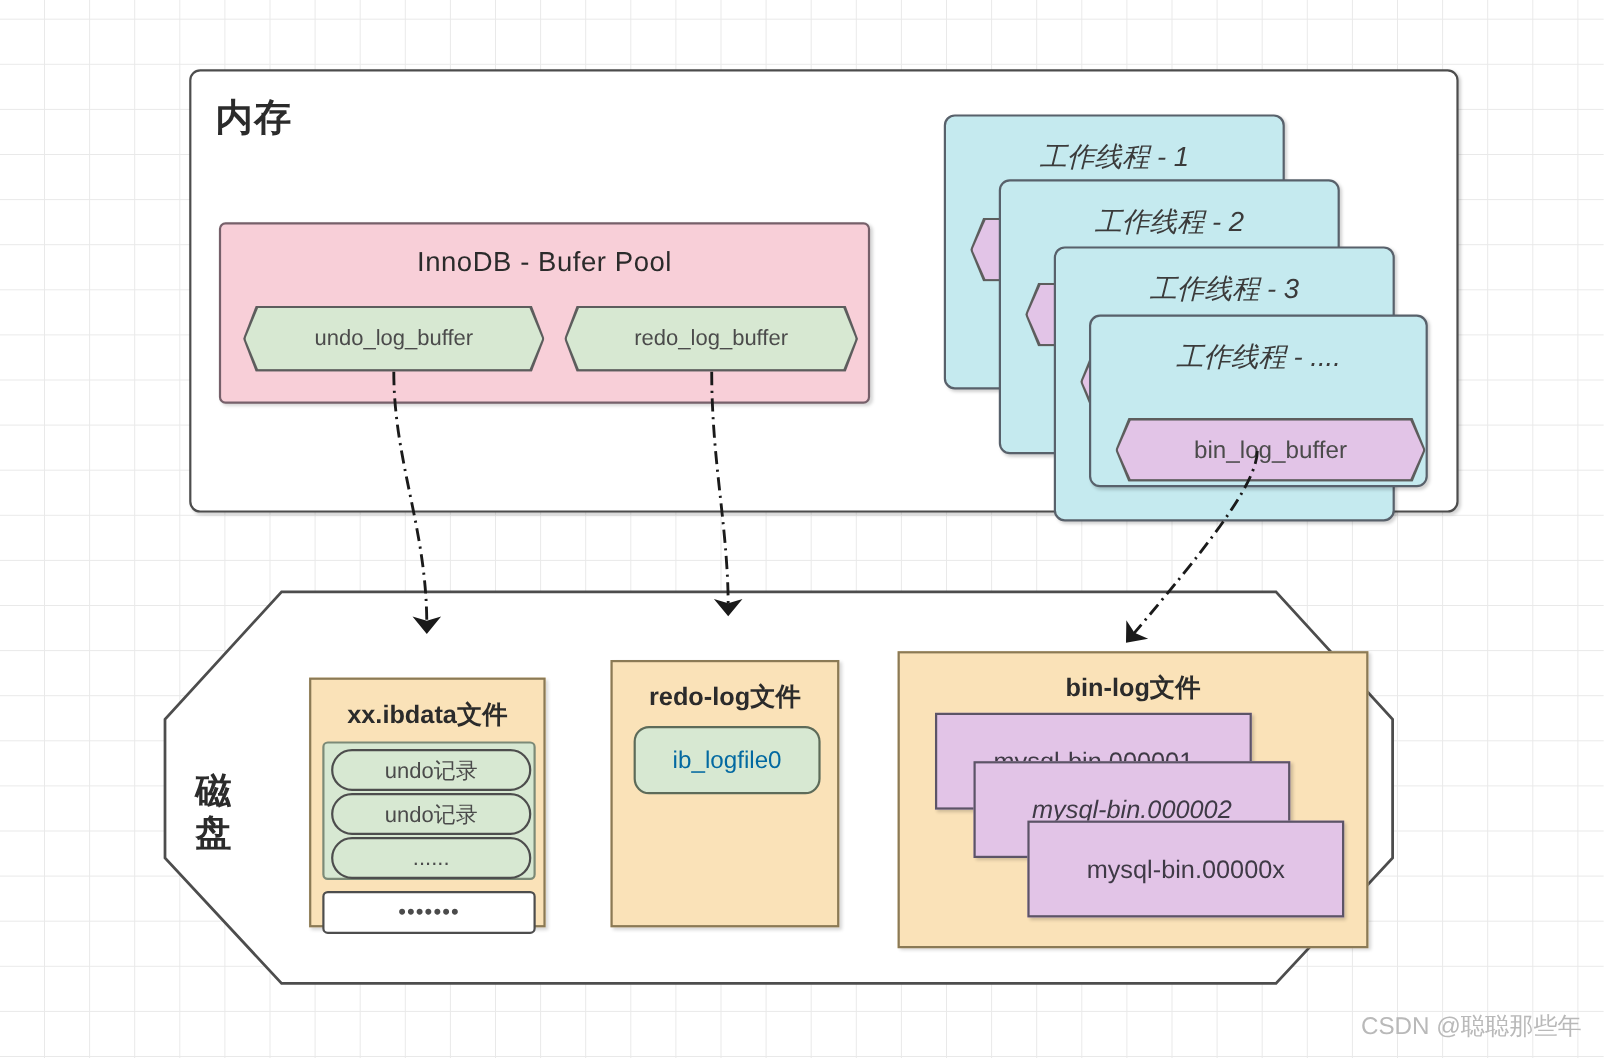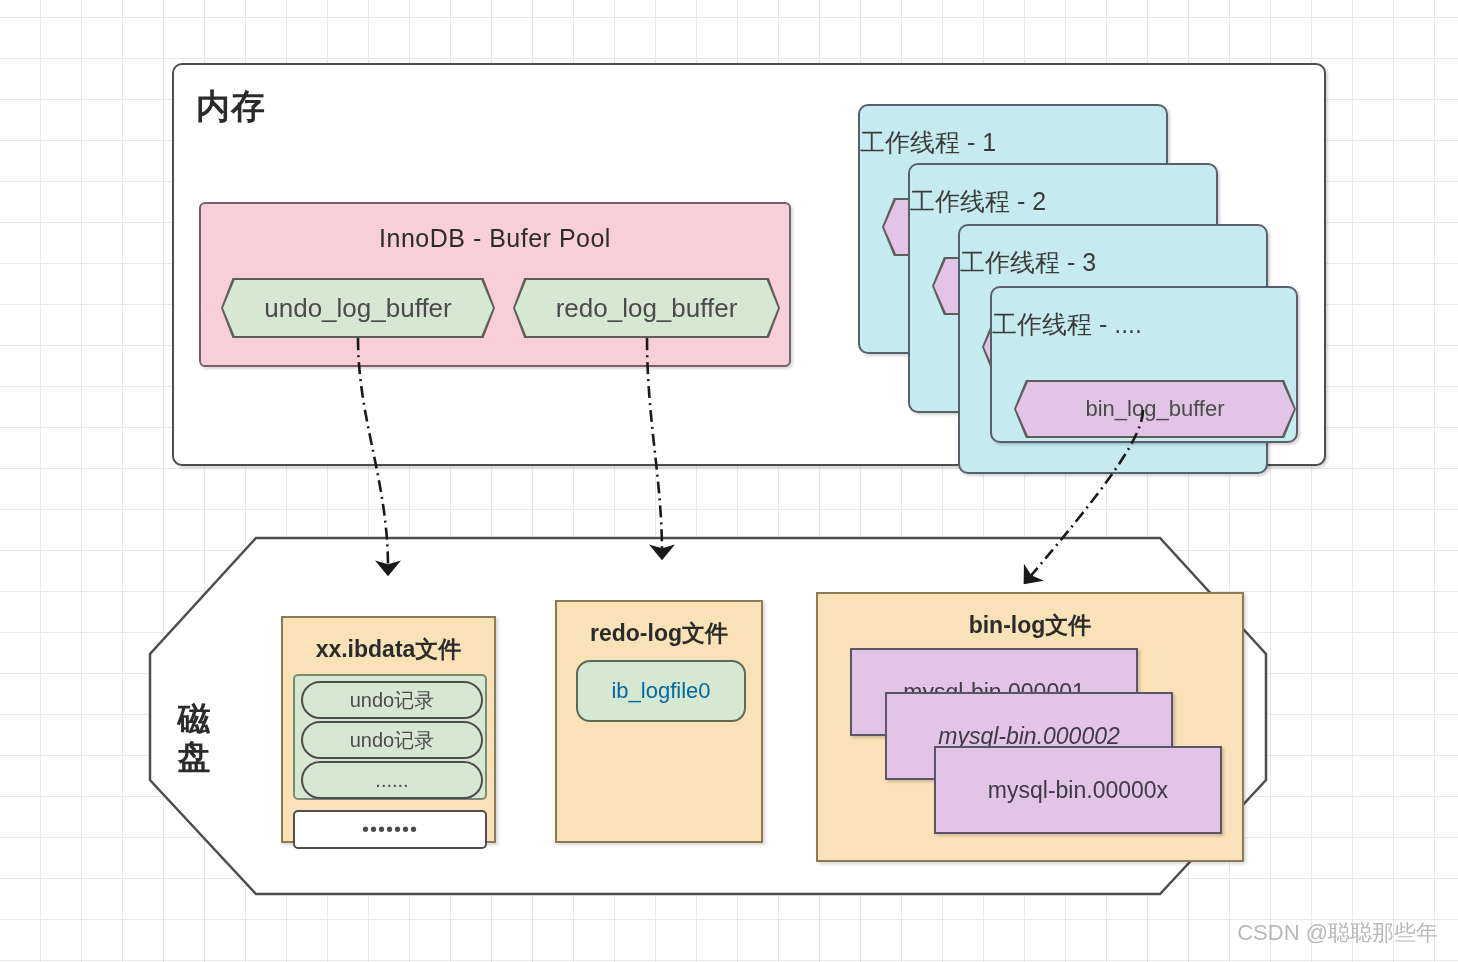--- a/index.html
+++ b/index.html
@@ -79,21 +79,21 @@
     color: #2b2b2b;
     letter-spacing: 0.5px;
   }
 
   
   .hexbuf {
     position: absolute;
     display: flex;
     align-items: center;
     justify-content: center;
-    font-size: 26px;
+    font-size: 20px;
     color: #4b4b4b;
     clip-path: polygon(4.2% 0%, 95.8% 0%, 100% 50%, 95.8% 100%, 4.2% 100%, 0% 50%);
     background:
       linear-gradient(#5d5d5d,#5d5d5d) padding-box;
   }
   .hexbuf .inner {
     position: absolute;
     inset: 2px;
     clip-path: polygon(4.3% 0%, 95.7% 0%, 100% 50%, 95.7% 100%, 4.3% 100%, 0% 50%);
     display: flex;
@@ -116,24 +116,25 @@
     background: #c5eaef;
     border: 2px solid #58616b;
     border-radius: 10px;
     box-shadow: 2px 2px 3px rgba(0,0,0,0.18);
   }
   .thread-label {
     position: absolute;
     top: 20px;
     left: 0;
     width: 100%;
-    text-align: left;
+    text-align: center;
     font-size: 25px;
     color: #3b3b3b;
     white-space: nowrap;
+    font-style: italic;
   }
   .thread-hex {
     position: absolute;
     left: 22px;
     top: 92px;
     width: 282px;
     height: 58px;
     clip-path: polygon(4.2% 0%, 95.8% 0%, 100% 50%, 95.8% 100%, 4.2% 100%, 0% 50%);
     background: #5d5d5d;
   }

